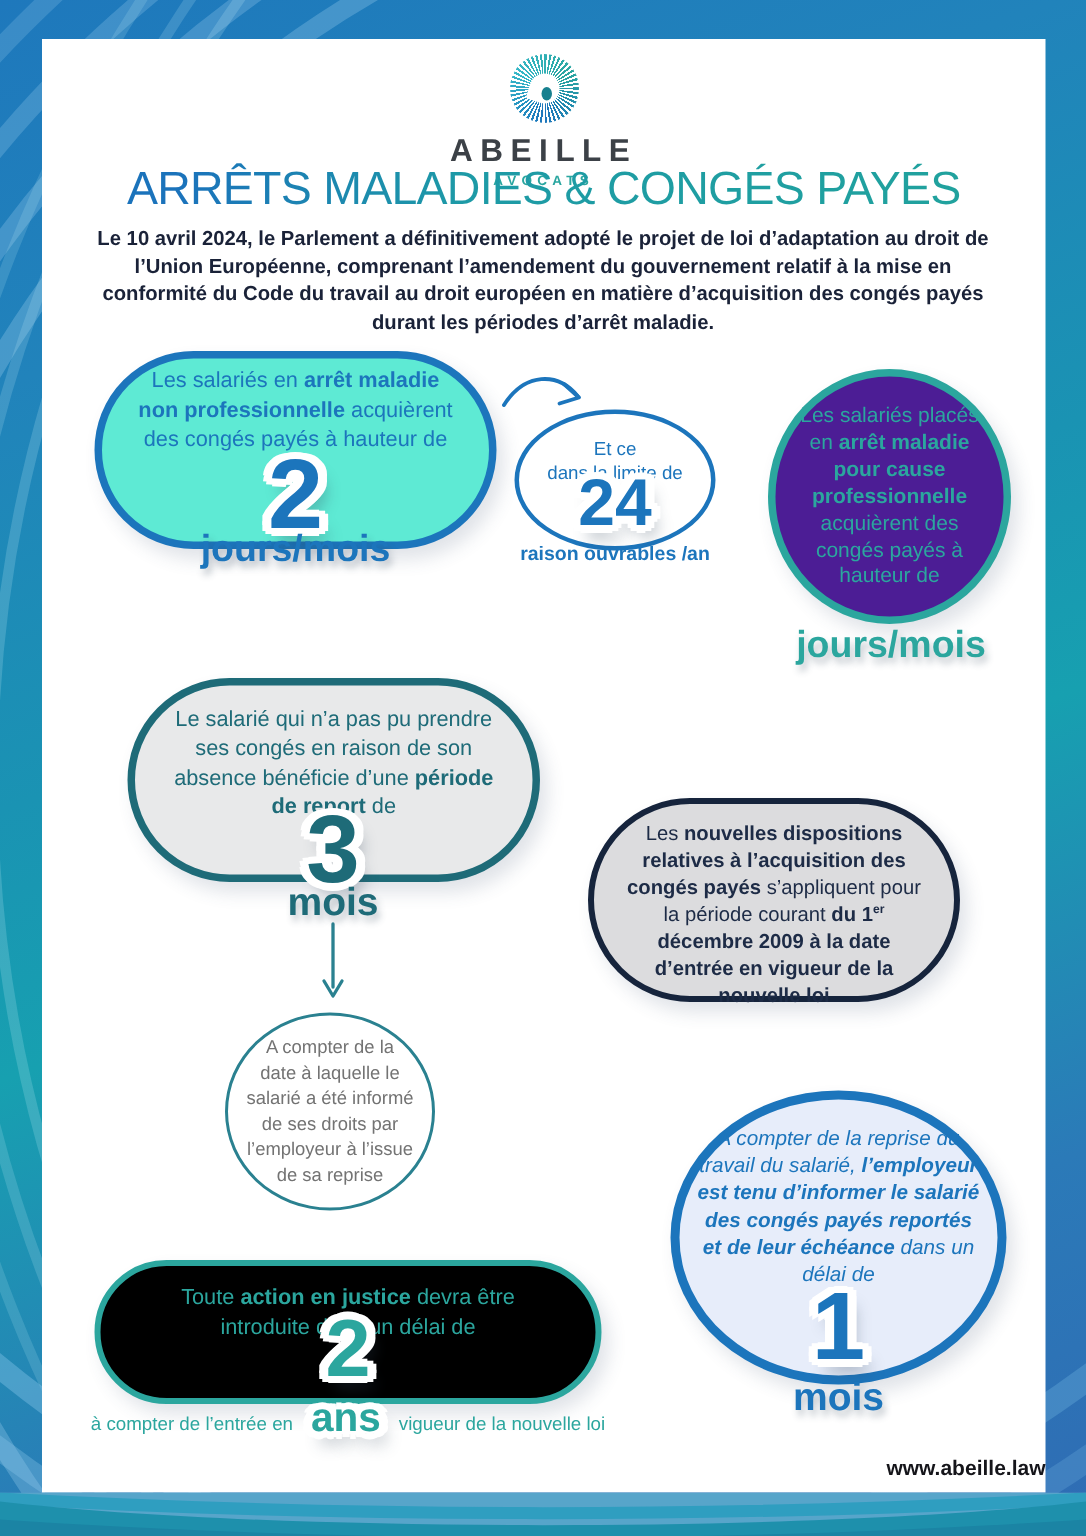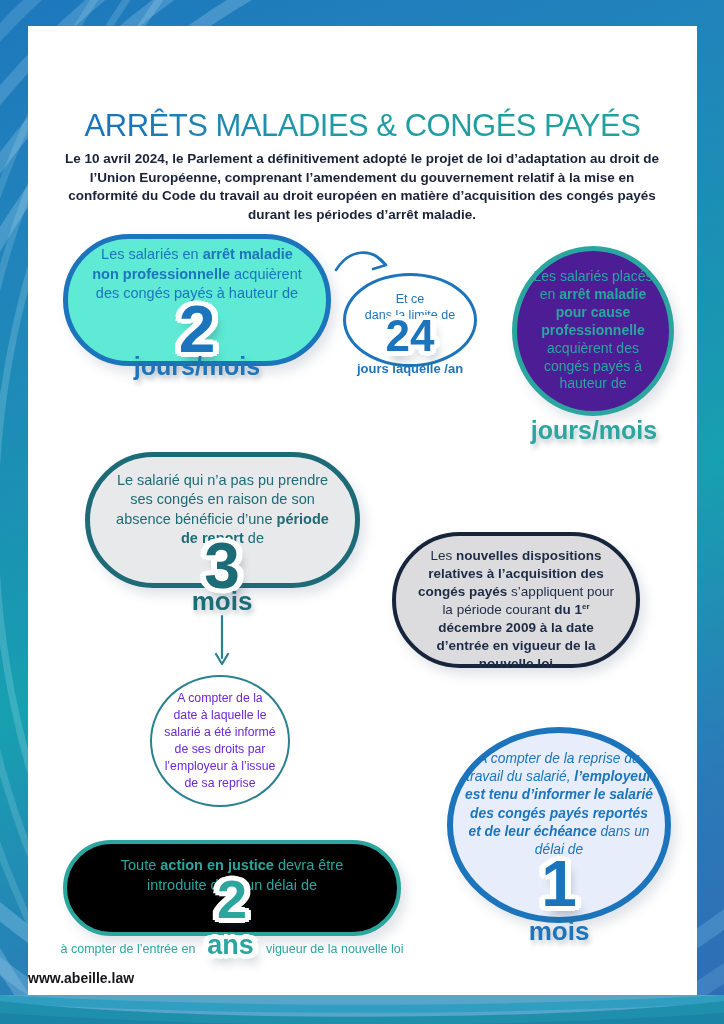--- a/index.html
+++ b/index.html
@@ -60,21 +60,21 @@
   .u3{left:566px;top:392px;font-size:25px;color:#2ba69e;}
 
   
   .b4{left:57px;top:426px;width:275px;height:136px;border:5px solid #1e6b78;border-radius:68px;background:#e8e9ea;
       padding:14px 24px 0;font-size:14.5px;line-height:1.33;color:#1e6b78;}
   .n4{left:194px;top:508px;font-size:64px;color:#1e6b78;}
   .u4{left:194px;top:562px;font-size:26px;color:#1e6b78;}
 
   
   .c5{left:122px;top:649px;width:140px;height:132px;border:2px solid #2a8190;border-radius:50%;background:#fff;
-      padding:13px 12px 0;font-size:12.3px;line-height:1.38;color:#6d28d9;box-shadow:none;}
+      padding:13px 12px 0;font-size:12.3px;line-height:1.38;color:#737373;box-shadow:none;}
 
   
   .b6{left:364px;top:506px;width:248px;height:136px;border:4px solid #16243c;border-radius:68px;background:#dcdcde;
       padding:11px 15px 0;font-size:13.5px;line-height:1.33;color:#1d2b46;}
 
   
   .c7{left:419px;top:701px;width:224px;height:196px;border:6px solid #1c75bc;border-radius:50%;background:#e7edfa;
       padding:17px 10px 0;font-size:13.8px;line-height:1.32;color:#1c75bc;font-style:italic;}
   .n7{left:531px;top:826px;font-size:64px;color:#1c75bc;}
   .u7{left:531px;top:892px;font-size:26px;color:#1c75bc;}
@@ -85,21 +85,21 @@
   .n8{left:204px;top:846px;font-size:54px;color:#2ba69e;}
   .row8{position:absolute;left:204px;top:906px;transform:translateX(-50%);display:flex;align-items:flex-end;gap:12px;
         white-space:nowrap;color:#2ba69e;z-index:5;}
   .row8 .side{font-size:12.5px;font-weight:400;padding-bottom:3px;}
   .row8 .ans{font-size:27px;font-weight:700;line-height:1;}
 
   .arrow-svg{position:absolute;z-index:4;}
   .a1{left:304px;top:216px;}
   .a2{left:186px;top:588px;}
 
-  .footer{position:absolute;left:0;top:944px;width:100%;text-align:left;font-size:14px;font-weight:700;color:#15151a;}
+  .footer{position:absolute;left:0;top:944px;width:100%;text-align:right;font-size:14px;font-weight:700;color:#15151a;}
 </style>
 </head>
 <body>
 
 <div id="canvas">
 
   <svg class="bg-arcs" width="724" height="1024" viewBox="0 0 724 1024">
     <g fill="none">
       <circle cx="600" cy="600" r="700" stroke="rgba(160,210,240,0.30)" stroke-width="13"></circle>
       <circle cx="600" cy="600" r="742" stroke="rgba(160,210,240,0.28)" stroke-width="13"></circle>
@@ -114,41 +114,46 @@
       <circle cx="500" cy="300" r="790" stroke="rgba(150,205,240,0.35)" stroke-width="15"></circle>
       <circle cx="500" cy="300" r="833" stroke="rgba(150,205,240,0.30)" stroke-width="15"></circle>
       <circle cx="500" cy="300" r="876" stroke="rgba(150,205,240,0.25)" stroke-width="15"></circle>
       <circle cx="200" cy="200" r="890" stroke="rgba(120,190,230,0.30)" stroke-width="17"></circle>
       <circle cx="200" cy="200" r="934" stroke="rgba(120,190,230,0.24)" stroke-width="17"></circle>
     </g>
   </svg>
 
   <div class="card">
 
+    <div class="logo-wrap">
+      <span class="logo-icon"></span>
+      <div class="brand">ABEILLE</div>
+      <div class="tagline">AVOCATS</div>
+    </div>
 
     <div class="title">ARRÊTS MALADIES &amp; CONGÉS PAYÉS</div>
     <div class="intro">Le 10 avril 2024, le Parlement a définitivement adopté le projet de loi d’adaptation au droit de l’Union Européenne, comprenant l’amendement du gouvernement relatif à la mise en conformité du Code du travail au droit européen en matière d’acquisition des congés payés durant les périodes d’arrêt maladie.</div>
 
     <div class="bubble b1 btext">
       <span><span>Les salariés en </span><b>arrêt maladie non professionnelle</b><span> acquièrent des congés payés à hauteur de</span></span>
     </div>
     <div class="big-num halo n1">2</div>
     <div class="unit u1">jours/mois</div>
 
     <svg class="arrow-svg a1" width="62" height="40" viewBox="0 0 62 40">
       <path d="M4 28 C 18 6, 40 6, 53 22" fill="none" stroke="#1c75bc" stroke-width="2.6" stroke-linecap="round"></path>
       <path d="M44 14 L54 23 L41 27" fill="none" stroke="#1c75bc" stroke-width="2.6" stroke-linecap="round" stroke-linejoin="round"></path>
     </svg>
 
     <div class="bubble b2 btext">
       <div>Et ce</div>
       <div>dans la limite de</div>
     </div>
     <div class="big-num halo n2">24</div>
-    <div class="unit u2">jours laquelle /an</div>
+    <div class="unit u2">raison ouvrables /an</div>
 
     <div class="bubble b3 btext">
       <span><span>Les salariés placés en </span><b>arrêt maladie pour cause professionnelle</b><span> acquièrent des congés payés à hauteur de</span></span>
     </div>
     <div class="unit u3">jours/mois</div>
 
     <div class="bubble b4 btext">
       <span><span>Le salarié qui n’a pas pu prendre ses congés en raison de son absence bénéficie d’une </span><b>période de report</b><span> de</span></span>
     </div>
     <div class="big-num halo n4">3</div>

